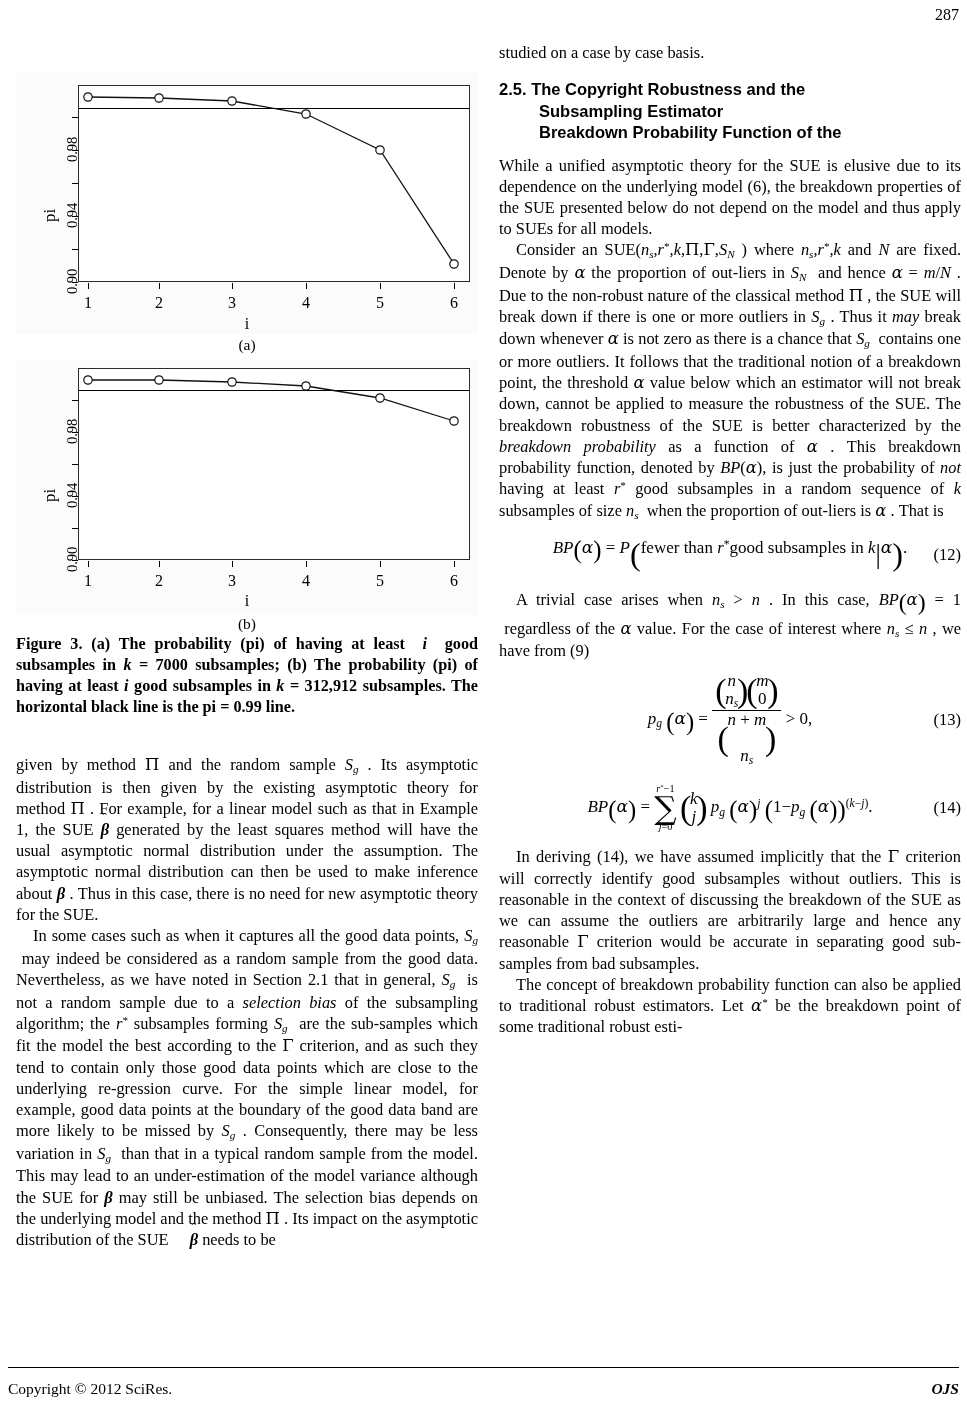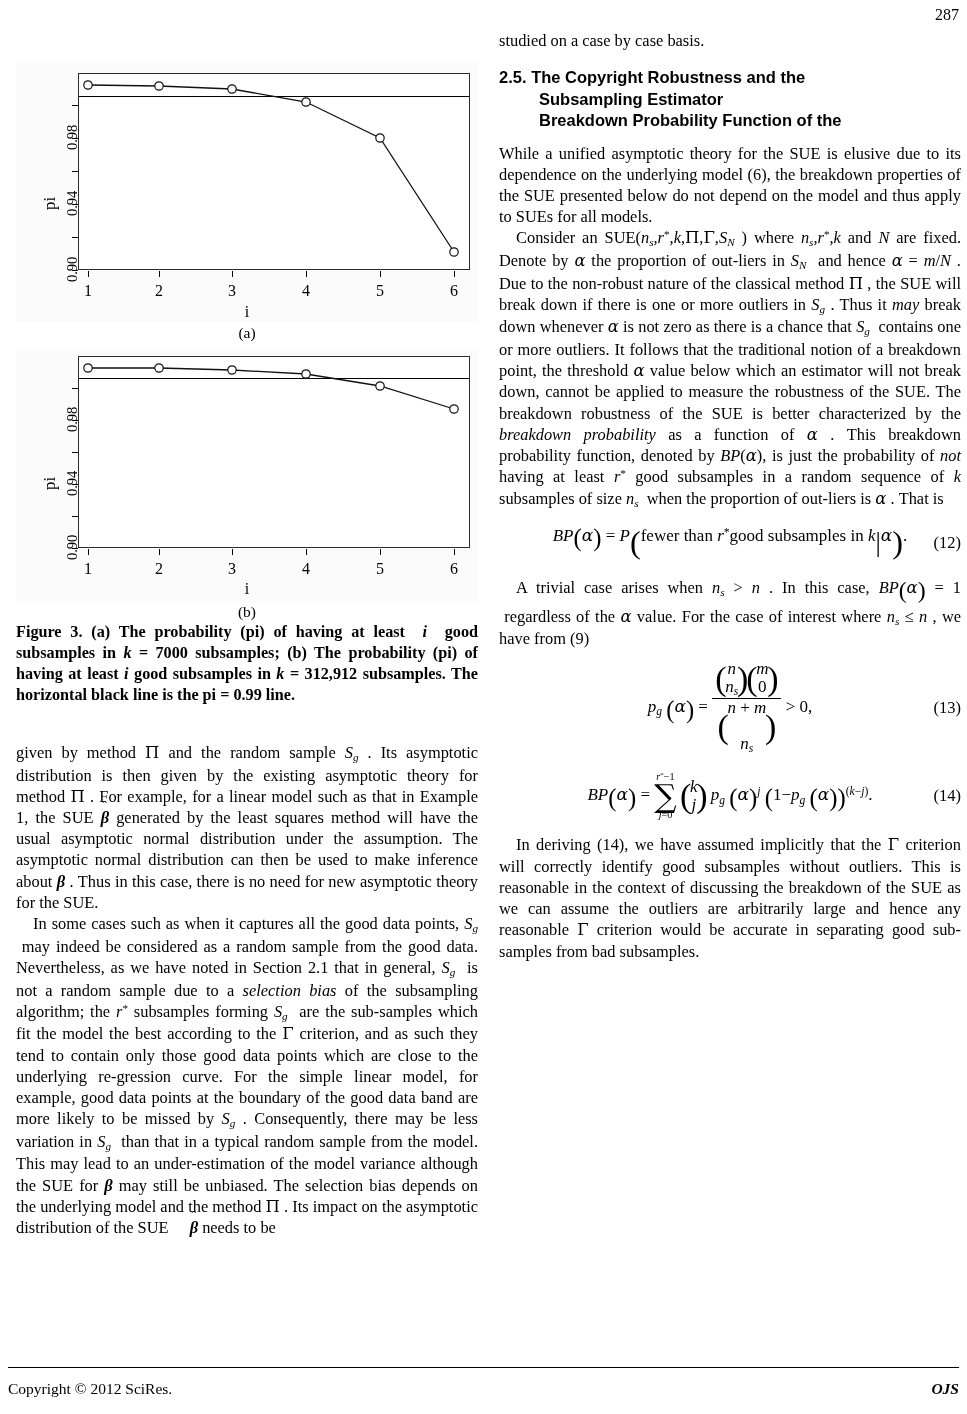--- a/index.html
+++ b/index.html
@@ -20,21 +20,21 @@
   .runhead .title {
     position:absolute; left:0; right:0; text-align:center;
     font-size:16px; letter-spacing:.2px;
   }
   .runhead .pageno {
     position:absolute; right:8px; top:0; font-size:16px;
   }
 
   
   .col {
-    position:absolute; top:30px; width:462px;
+    position:absolute; top:42px; width:462px;
   }
   .col-left  { left:8px; }
   .col-right { left:499px; }
 
   p {
     margin:0 0 0 0;
     font-size:16.4px;
     line-height:1.295;
     text-align:justify;
     text-justify:inter-word;
@@ -302,20 +302,21 @@
       <span class="eqbody"><span class="mi">BP</span><span class="midparen">(</span><span class="grk">α</span><span class="midparen">)</span> =
         <span class="sumop"><span class="lim"><span class="mi">r</span><span class="sup">*</span>−1</span><span class="sig">∑</span><span class="lim"><span class="mi">j</span>=0</span></span>
         <span class="binom"><span class="pl">(</span><span class="stack"><span class="mi">k</span><br><span class="mi">j</span></span><span class="pr">)</span></span>
         <span class="mi">p</span><span class="sub">g</span> <span class="midparen">(</span><span class="grk">α</span><span class="midparen">)</span><span class="sup" style="font-style:italic;">j</span>
         <span class="midparen">(</span>1−<span class="mi">p</span><span class="sub">g</span> <span class="midparen">(</span><span class="grk">α</span><span class="midparen">)</span><span class="midparen">)</span><span class="sup">(<span class="mi">k</span>−<span class="mi">j</span>)</span>.</span>
       <span class="eqno">(14)</span>
     </div>
 
     <p class="indent">In deriving (14), we have assumed implicitly that the <span class="grkU">Γ</span> criterion will correctly identify good subsamples without outliers. This is reasonable in the context of discussing the breakdown of the SUE as we can assume the outliers are arbitrarily large and hence any reasonable <span class="grkU">Γ</span> criterion would be accurate in separating good sub-samples from bad subsamples.</p>
 
+    <p class="indent">The concept of breakdown probability function can also be applied to traditional robust estimators. Let <span class="grk">α</span><span class="sup">*</span> be the breakdown point of some traditional robust esti-</p>
   </div>
 
   <div class="rule-bot"></div>
   <div class="footer">
     <span>Copyright © 2012 SciRes.</span>
     <span class="right">OJS</span>
   </div>
 
 </div>
 

